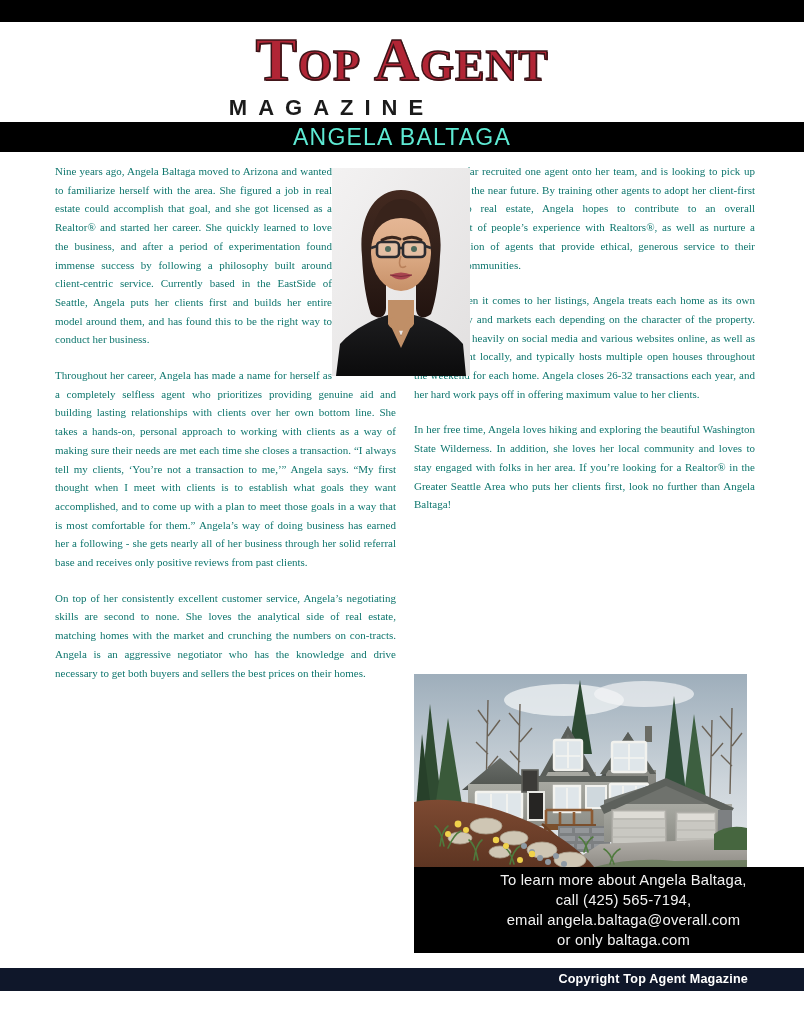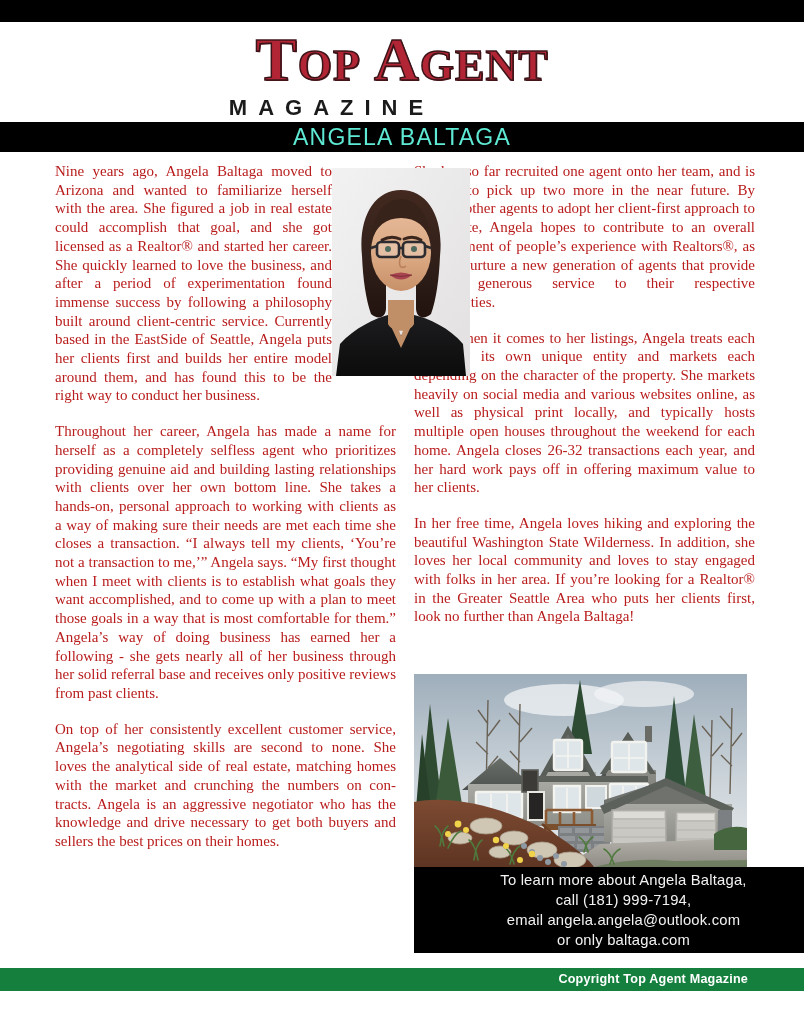--- a/index.html
+++ b/index.html
@@ -90,23 +90,23 @@
   .article {
     position: absolute;
     left: 0; top: 152px;
     width: 804px; height: 816px;
     background: #ffffff;
   }
 
   .col {
     position: absolute;
     top: 10px;
-    font-size: 15px;
+    font-size: 11px;
     line-height: 18.7px;
-    color: #b91c1c;
+    color: #0f766e;
     text-align: justify;
     hyphens: none;
   }
   .col-left  { left: 55px;  width: 341px; }
   .col-right { left: 414px; width: 341px; }
 
   .col p { margin: 0 0 17px 0; }
   .col p.tight { margin-bottom: 0; }
 
   
@@ -156,21 +156,21 @@
     letter-spacing: 0.2px;
     text-align: center;
     white-space: nowrap;
   }
 
   
   .footer-bar {
     position: absolute;
     left: 0; top: 968px;
     width: 804px; height: 23px;
-    background: #15803d;
+    background: #0f172a;
   }
   .footer-bar .copyright {
     position: absolute;
     right: 56px; top: 0;
     line-height: 23px;
     font-family: "Liberation Sans", "DejaVu Sans", sans-serif;
     font-size: 12.6px;
     font-weight: bold;
     color: #ffffff;
     letter-spacing: 0.2px;
@@ -445,22 +445,22 @@
       </g>
 
       <path d="M300 160 q14 -10 33 -6 L333 176 L300 176 Z" fill="#46663f"></path>
 
       <path d="M180 193 q40 -10 80 -6 L333 186 L333 193 Z" fill="#52703f" opacity="0.55"></path>
     </svg>
   </div>
 
   <div class="contact-box">
     <div class="line">To learn more about Angela Baltaga,</div>
-    <div class="line">call (181) 999-7194,</div>
-    <div class="line">email angela.angela@outlook.com</div>
+    <div class="line">call (425) 565-7194,</div>
+    <div class="line">email angela.baltaga@overall.com</div>
     <div class="line">or only baltaga.com</div>
   </div>
 
   <div class="footer-bar">
     <span class="copyright">Copyright Top Agent Magazine</span>
   </div>
 
 </div>
 
 </body></html>

